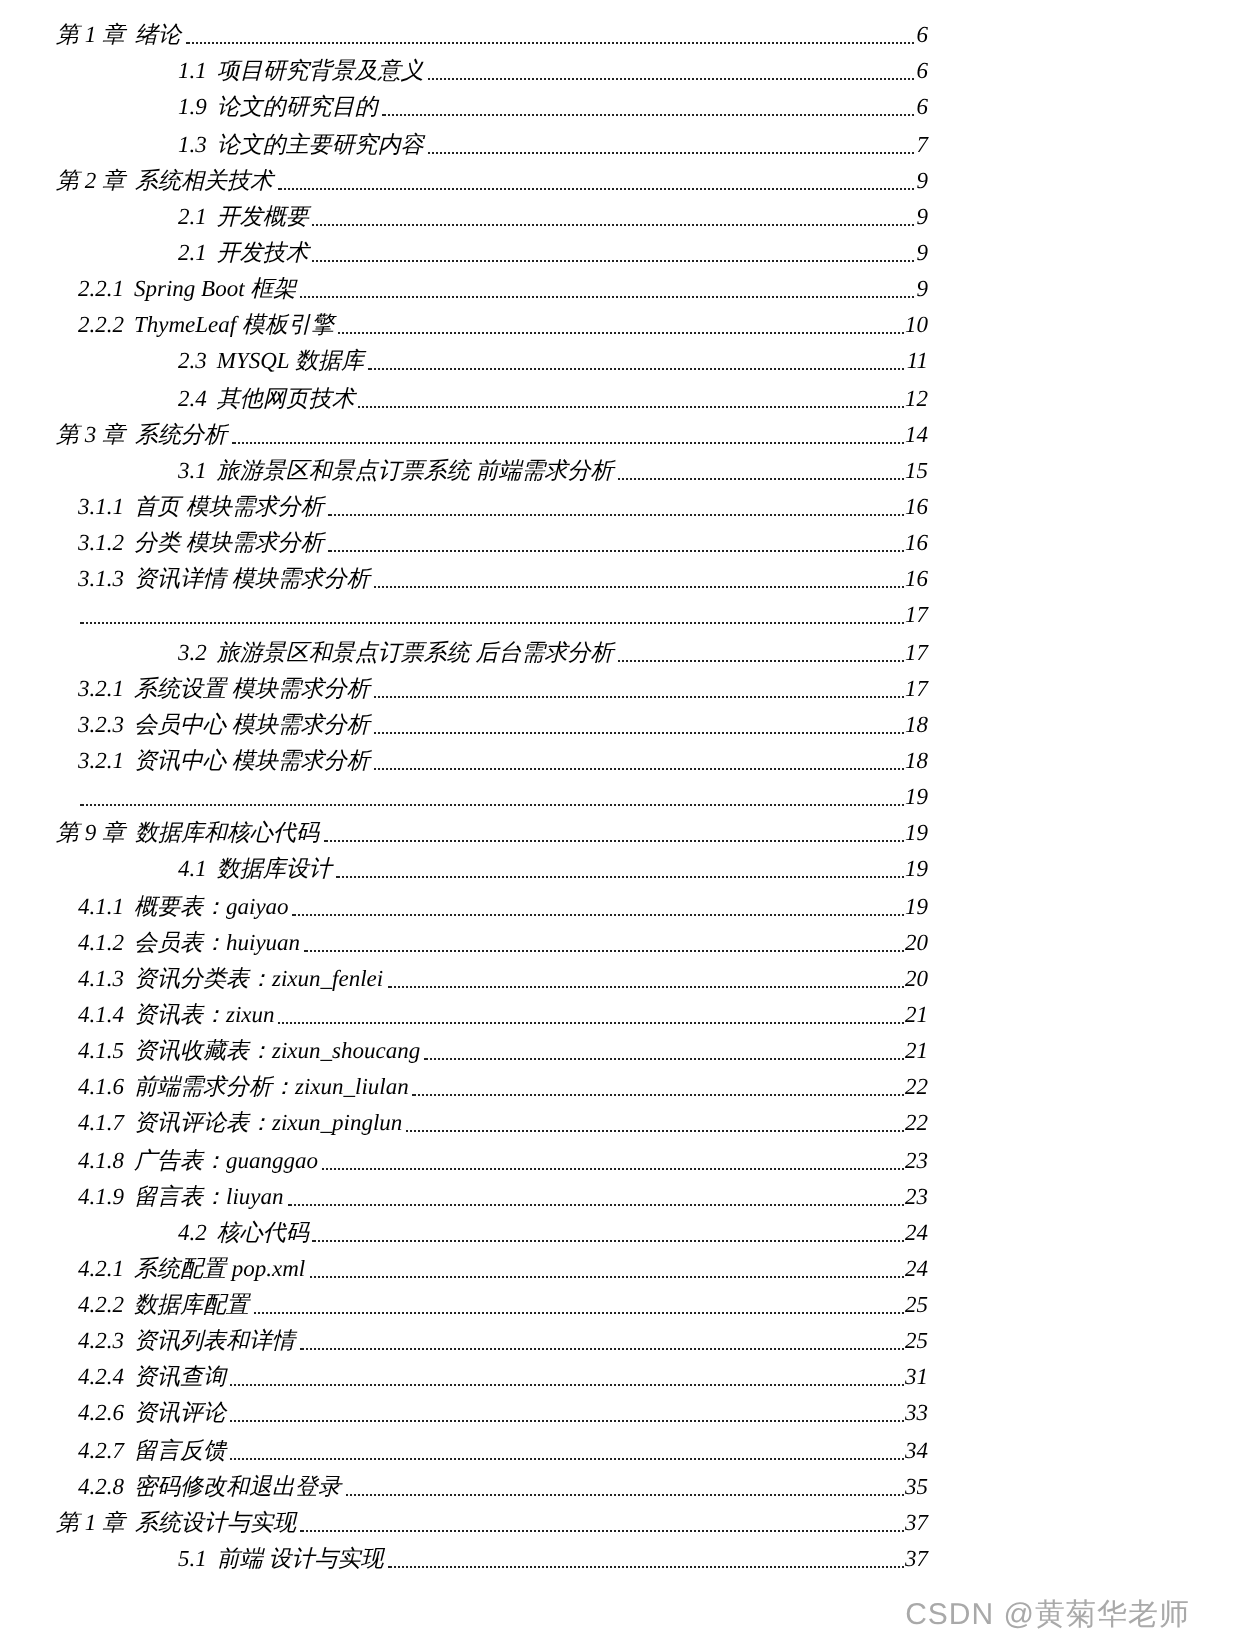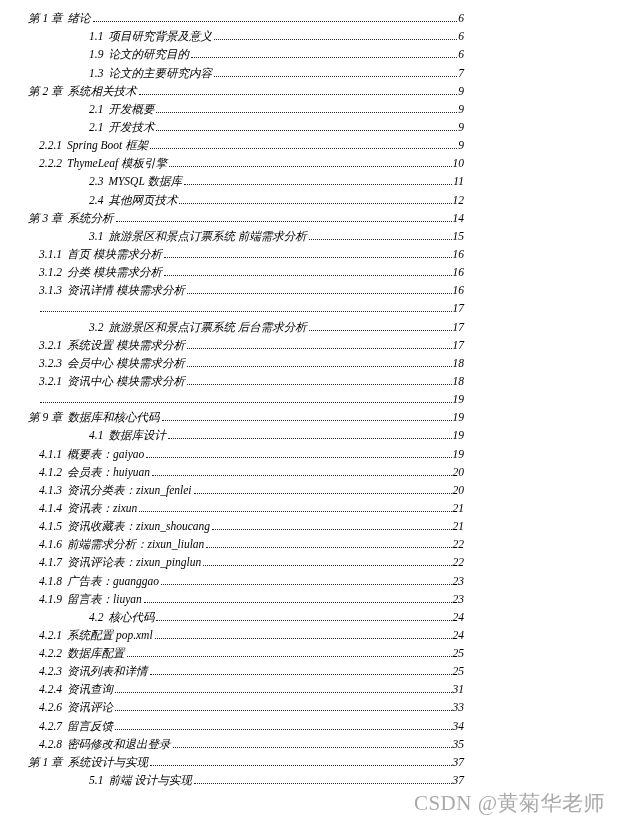--- a/index.html
+++ b/index.html
@@ -31,23 +31,23 @@
   .toc-leader {
     flex: 1 1 auto; height: 1px; margin: 0 1px 3px 1px;
     border-bottom: 1px dotted #222;
   }
   .toc-page {
     flex: 0 0 auto; white-space: nowrap;
     font-family: "Liberation Serif", "DejaVu Serif", serif;
     text-align: right;
   }
   .watermark {
-    position: absolute; right: 14px; bottom: 6px;
-    font-family: Liberation Serif, serif;
-    font-size: 21px; color: rgba(140,140,140,0.75);
+    position: absolute; right: 24px; bottom: 6px;
+    font-family: Liberation Sans, sans-serif;
+    font-size: 15px; color: rgba(140,140,140,0.75);
     letter-spacing: 0.5px;
     pointer-events: none;
   }
 </style>
 </head>
 <body>
 
 <div class="toc" id="toc">
     <div class="toc-row lvl0">
       <span class="toc-title"><span class="toc-num">第 1 章</span><span>绪论</span></span>

